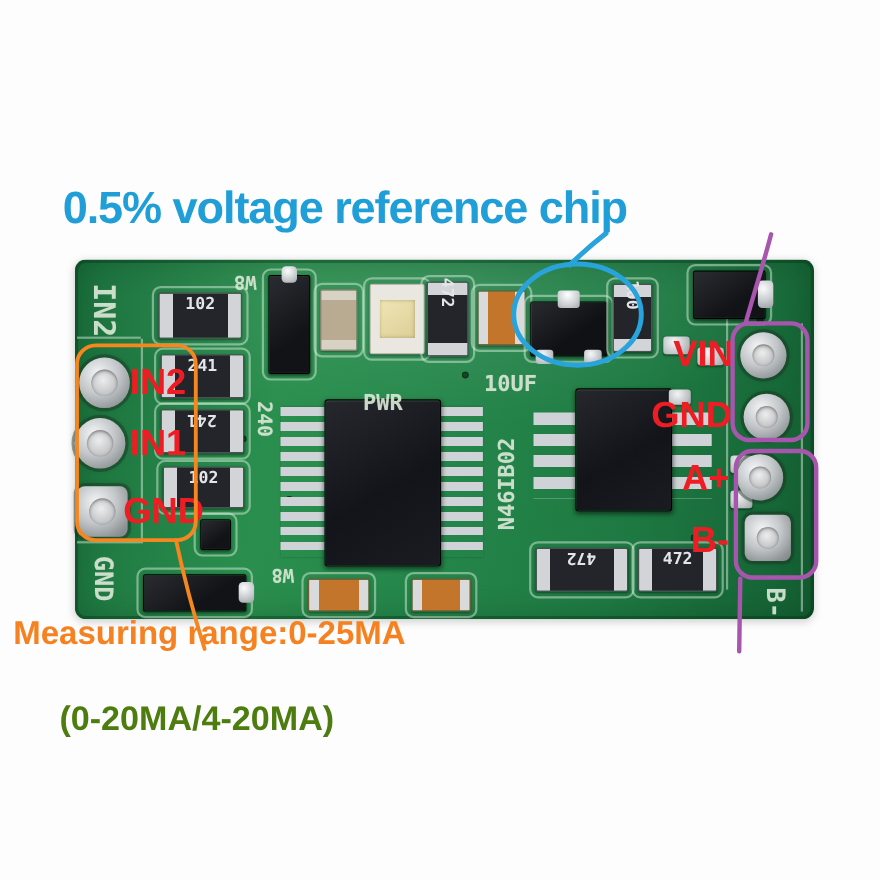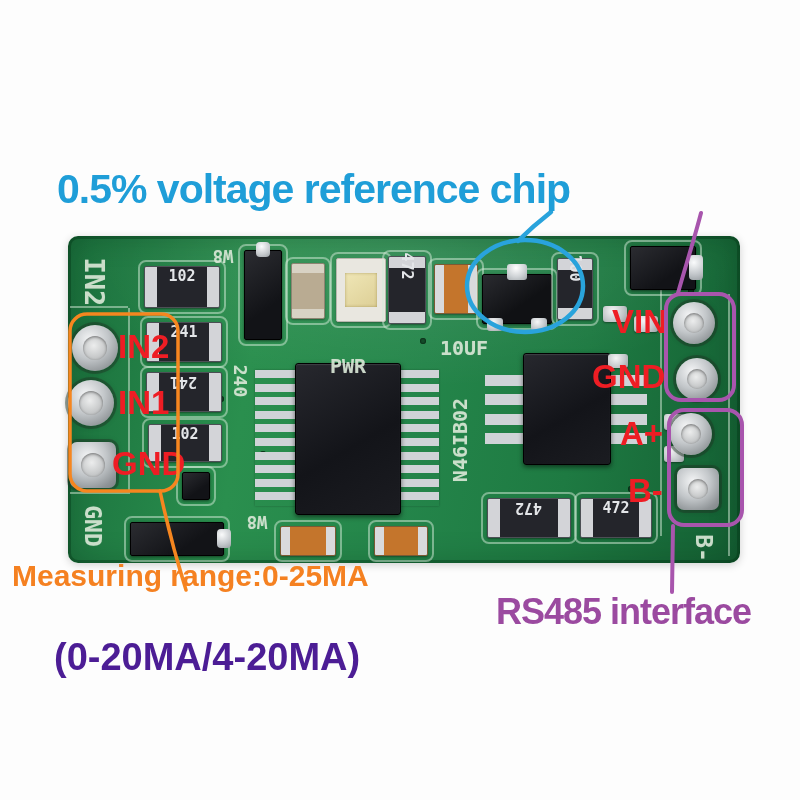--- a/index.html
+++ b/index.html
@@ -5,21 +5,21 @@
   html,body{margin:0;padding:0;background:#ffffff;}
   #stage{
     position:relative;width:800px;height:800px;background:#fdfdfd;overflow:hidden;
     font-family:"Liberation Sans",sans-serif;
   }
   
   .ann{position:absolute;font-weight:bold;white-space:nowrap;letter-spacing:-1px;}
   .ann.blue{left:57px;top:166px;font-size:41px;color:#1f9ed8;}
   .ann.dc{left:593px;top:170px;font-size:38px;color:#a0519f;}
   .ann.rng1{left:12px;top:559px;font-size:30px;color:#f58121;letter-spacing:0;}
-  .ann.rng2{left:54px;top:636px;font-size:38px;color:#4c1d95;letter-spacing:0;}
+  .ann.rng2{left:54px;top:636px;font-size:31px;color:#4d7c0f;letter-spacing:0;}
   .ann.rs{left:496px;top:591px;font-size:36px;color:#9b4aa0;}
 
   
   #board{
     position:absolute;left:68px;top:236px;width:672px;height:327px;border-radius:10px;
     background:
       radial-gradient(90% 70% at 50% 8%, rgba(255,255,255,.10), rgba(255,255,255,0) 55%),
       linear-gradient(100deg,#1a6f3c 0%,#2a8f4e 28%,#24854a 52%,#1e7a42 74%,#145f33 100%);
     box-shadow: inset 0 0 0 3px rgba(0,45,18,.35), inset 0 0 30px rgba(0,30,10,.25), 0 2px 8px rgba(0,0,0,.18);
   }
@@ -199,15 +199,14 @@
     <rect x="669" y="410" width="73" height="115" rx="15" fill="none" stroke="#a855ad" stroke-width="4"></rect>
     <path d="M673,526 L672,592" fill="none" stroke="#a855ad" stroke-width="4" stroke-linecap="round"></path>
 
     <rect x="70" y="314" width="108" height="177" rx="17" fill="none" stroke="#f6861f" stroke-width="3.5"></rect>
     <path d="M160,491 C167,524 176,558 186,590" fill="none" stroke="#f6861f" stroke-width="3.5" stroke-linecap="round"></path>
   </svg>
 
   <div class="ann blue">0.5% voltage reference chip</div>
   <div class="ann rng1">Measuring range:0-25MA</div>
   <div class="ann rng2">(0-20MA/4-20MA)</div>
-  <div class="ann rs">RS485 interface</div>
 
 </div>
 
 </body></html>

